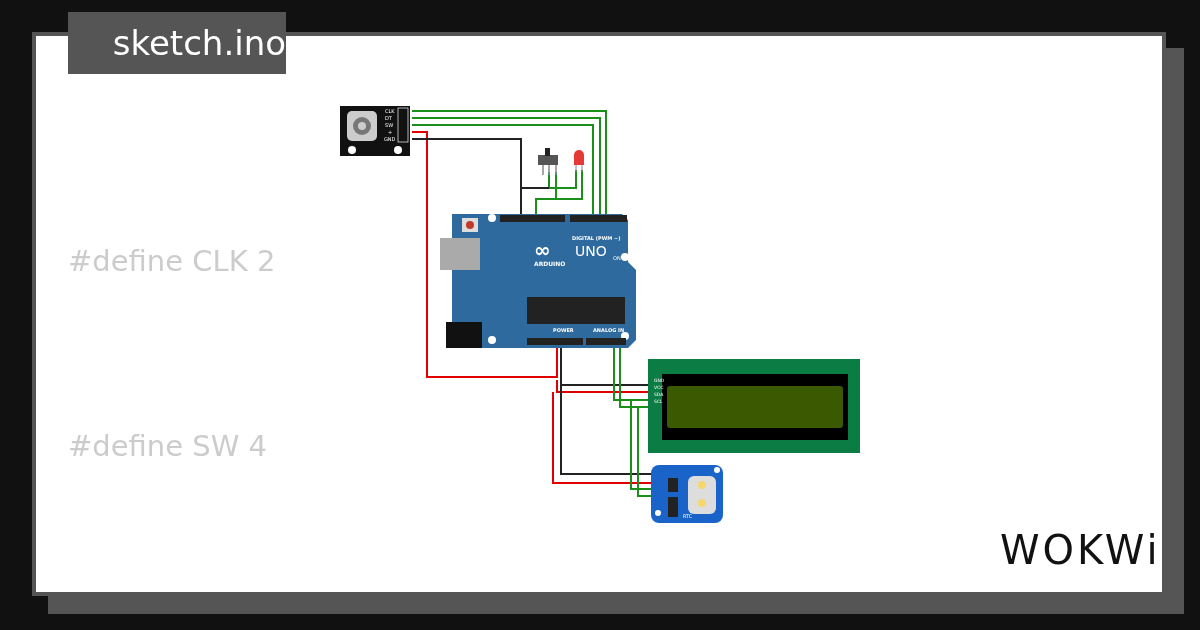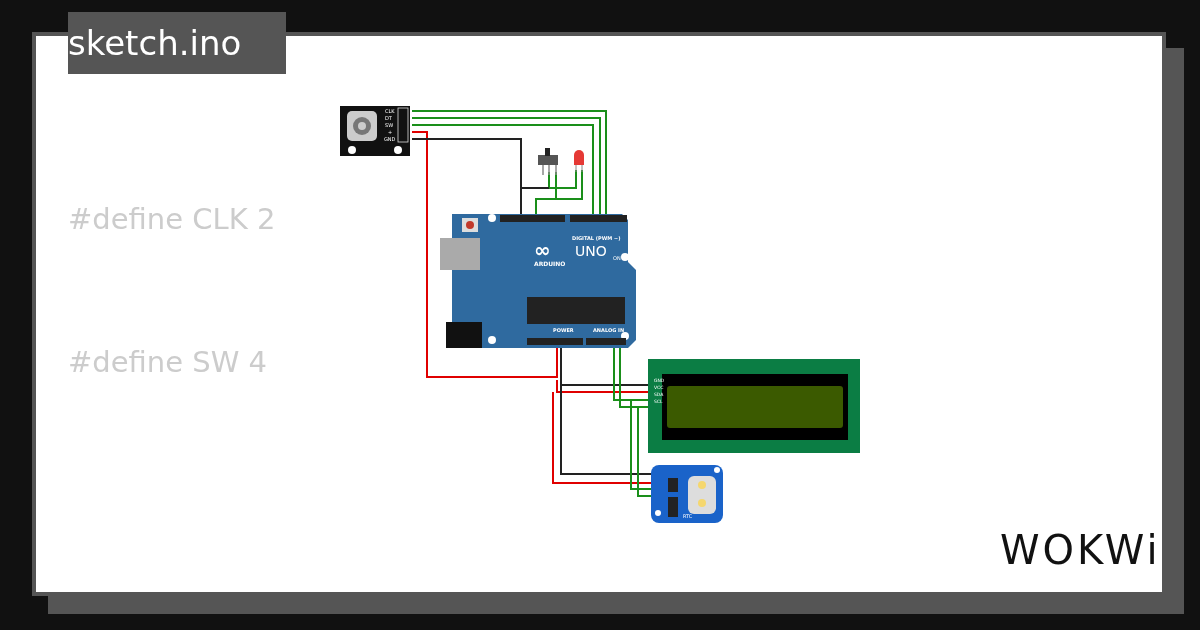--- a/index.html
+++ b/index.html
@@ -1,21 +1,21 @@
 <!DOCTYPE html>
 <html><head>
 <meta charset="utf-8">
 <style>
   html, body { margin:0; padding:0; }
   body { width:1200px; height:630px; background:#111111; position:relative; overflow:hidden; font-family:"DejaVu Sans", sans-serif; }
   .shadow { position:absolute; left:48px; top:48px; width:1136px; height:566px; background:#555555; }
   .card { position:absolute; left:32px; top:32px; width:1126px; height:556px; background:#ffffff; border:4px solid #555555; overflow:hidden; }
-  .title-tab { position:absolute; left:68px; top:12px; width:218px; height:62px; background:#555555; color:#ffffff; font-size:34px; line-height:62px; text-align:left; z-index:5; }
+  .title-tab { position:absolute; left:68px; top:12px; width:218px; height:62px; background:#555555; color:#ffffff; font-size:34px; line-height:62px; text-align:right; z-index:5; }
   .code { position:absolute; left:36px; top:68px; width:1064px; color:#cccccc; font-size:29px; line-height:47.5px; white-space:pre; overflow:hidden; }
-  .code .line { height:47.5px; }
+  .code .line { height:47.5px;margin-top:42px; }
   .circuit { position:absolute; left:0; top:0; width:1200px; height:630px; z-index:3; }
   .logo { position:absolute; left:1000px; top:527px; font-size:40px; letter-spacing:3px; color:#111; z-index:4; font-family:"DejaVu Sans", sans-serif; }
 </style>
 </head>
 <body>
 
 <div class="shadow"></div>
 <div class="card"></div>
 <div class="title-tab">sketch.ino</div>
 

